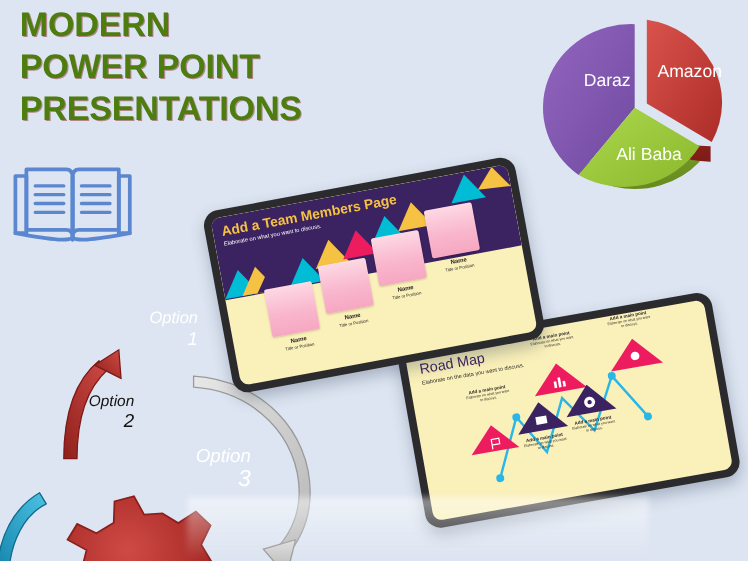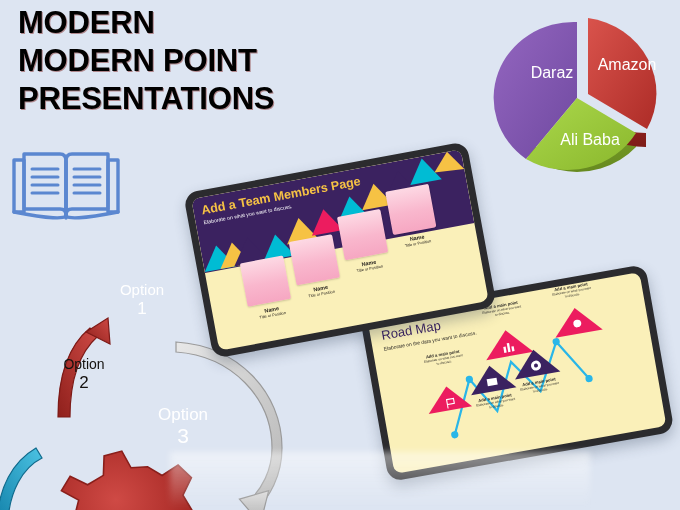--- a/index.html
+++ b/index.html
@@ -8,36 +8,36 @@
     background:#dde5f2;
     font-family:"Liberation Sans",sans-serif;
     position:relative;
   }
   #stage{position:absolute;inset:0;width:680px;height:510px;overflow:hidden;}
 
   
   .title-block{
     position:absolute;left:18px;top:4px;width:350px;
     font-weight:bold;font-size:31px;line-height:1.22;
-    color:#000000;letter-spacing:-.2px;
+    color:#4d7c0f;letter-spacing:-.2px;
     text-shadow:1px 1px 0 rgba(120,20,15,.45);
   }
   .title-line{display:block;white-space:nowrap;}
 
   
   .book-icon{position:absolute;left:10px;top:136px;width:112px;height:96px;}
 
   
   .pie-wrap{position:absolute;left:464px;top:2px;width:226px;height:190px;}
 
   
   .gears{position:absolute;left:-6px;top:236px;width:300px;height:274px;}
   .gear-label{
-    position:absolute;text-align:center;line-height:1.12;
-    font-size:15px;pointer-events:none;
+    position:absolute;text-align:right;line-height:1.12;
+    font-size:15px;pointer-events:none;font-style:italic;
   }
   .gear-label .l1{display:block;}
   .gear-label .l2{display:block;font-size:17px;}
   #g1-label{left:104px;top:282px;width:76px;color:#ffffff;}
   #g2-label{left:46px;top:357px;width:76px;color:#14110f;font-size:14px;}
   #g3-label{left:138px;top:405px;width:90px;color:#ffffff;font-size:17px;}
   #g3-label .l2{font-size:21px;}
 
   
   .slide{position:absolute;}
@@ -93,21 +93,21 @@
     filter:blur(3px);pointer-events:none;
   }
 </style>
 </head>
 <body style="background: rgb(221, 229, 242);">
 
 <div id="stage">
 
   <div class="title-block">
     <span class="title-line">MODERN</span>
-    <span class="title-line">MODERN POINT</span>
+    <span class="title-line">POWER POINT</span>
     <span class="title-line">PRESENTATIONS</span>
   </div>
 
   <svg class="book-icon" viewBox="0 0 112 96">
     <g fill="none" stroke="#5b87d0" stroke-width="3.4" stroke-linejoin="round" stroke-linecap="round">
       <path d="M4 24 h10 v52 h-10 z"></path>
       <path d="M108 24 h-10 v52 h10 z"></path>
       <path d="M14 18 h36 q6 0 6 7 v54 q0-6 -6-6 h-36 z"></path>
       <path d="M98 18 h-36 q-6 0 -6 7 v54 q0-6 6-6 h36 z"></path>
       <path d="M4 76 q52 10 52 3 q0 7 52 -3"></path>

